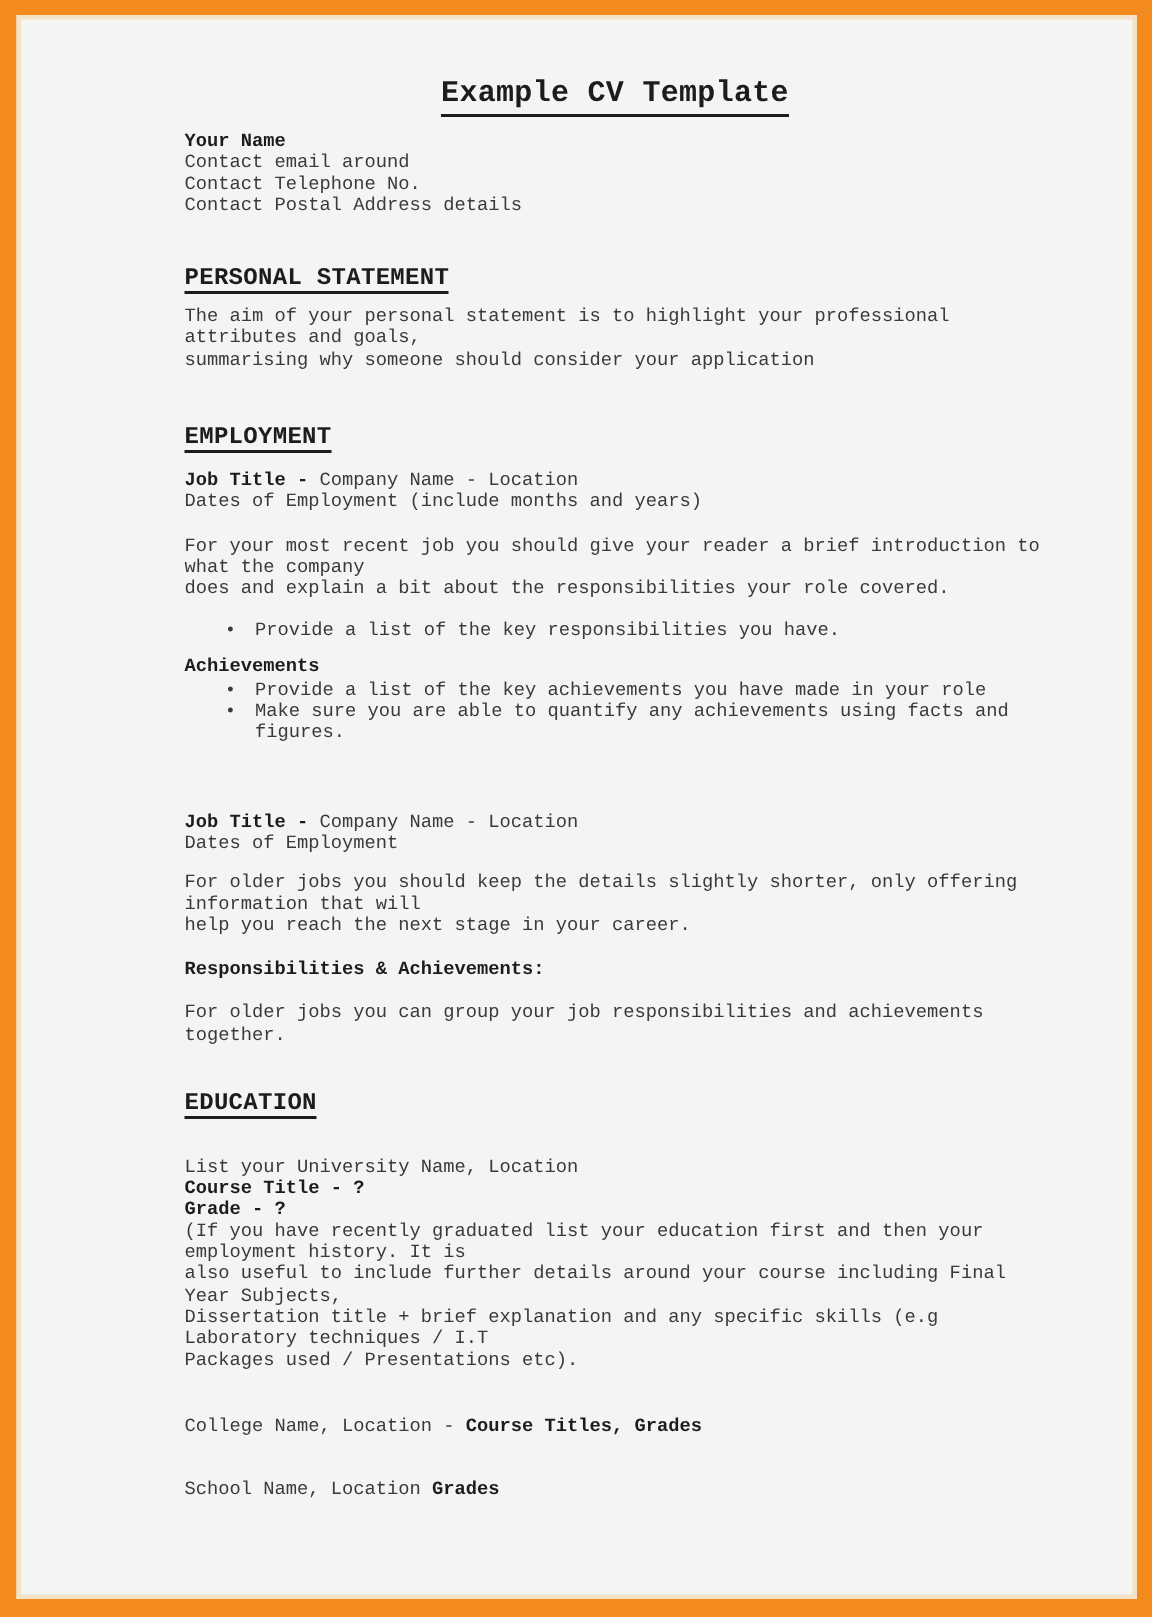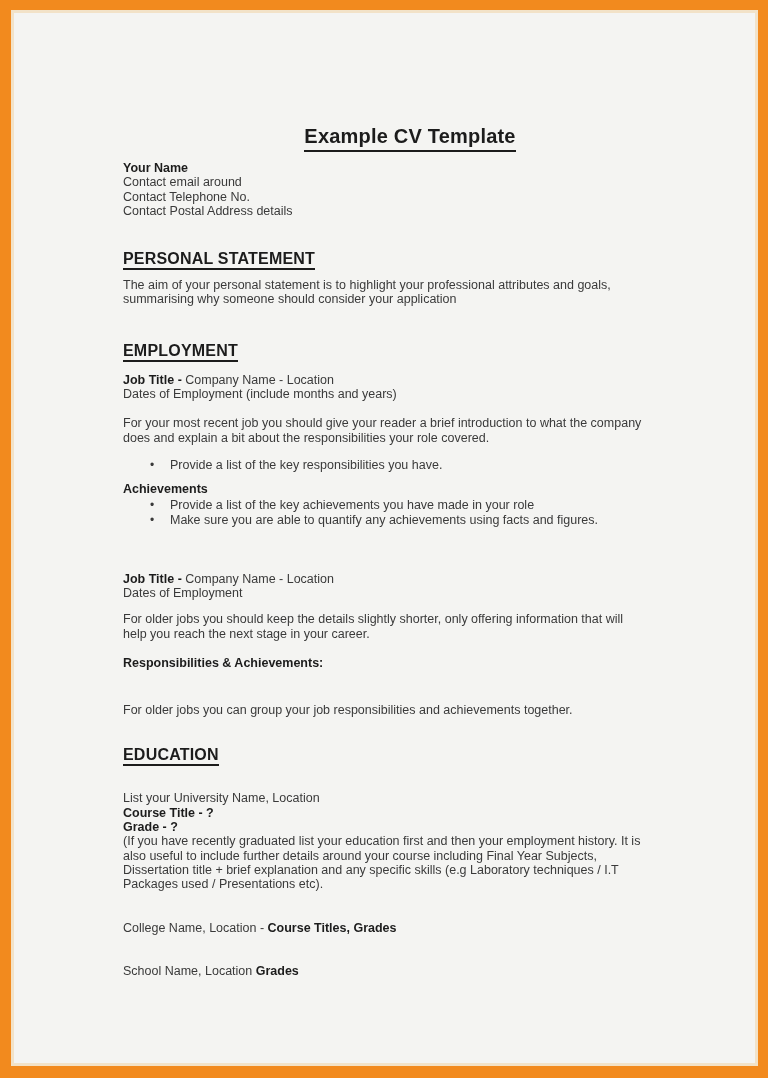--- a/index.html
+++ b/index.html
@@ -16,24 +16,25 @@
     font-family:"Liberation Sans","DejaVu Sans",sans-serif;
     position:relative;
   }
   .page{
     position:absolute;
     left:11px;top:10px;right:10px;bottom:12px;
     background:var(--page-background);
     border:3px solid var(--frame-halo);
   }
   .content{
-    padding:111px 58px 0 109px;
+    padding:37px 58px 0 109px;
     color:var(--body-text);
     font-size:12.5px;
     line-height:14.3px;
+    font-family:Liberation Mono, monospace;
   }
   .title-wrap{text-align:center;line-height:25px;height:28px;}
   .title-text{
     display:inline-block;
     font-size:20px;
     font-weight:bold;
     color:var(--heading-text);
     border-bottom:2px solid var(--heading-text);
     padding-bottom:1px;
     letter-spacing:0.2px;
@@ -68,21 +69,21 @@
   .mt-emp-head{margin-top:36px;}
   .mt-job1{margin-top:11px;}
   .mt-job1-intro{margin-top:15px;}
   .mt-resp-head{margin-top:14px;}
   .mt-resp-list{margin-top:13px;}
   .mt-ach-head{margin-top:10px;}
   .mt-ach-list{margin-top:1px;}
   .mt-job2{margin-top:45px;}
   .mt-job2-intro{margin-top:12px;}
   .mt-ra-head{margin-top:15px;}
-  .mt-job2-body{margin-top:32px;}
+  .mt-job2-body{margin-top:14px;}
   .mt-edu-head{margin-top:30px;}
   .mt-edu-block{margin-top:25px;}
   .mt-college{margin-top:30px;}
   .mt-school{margin-top:28px;}
 </style>
 </head>
 <body>
 
 <div class="page">
   <div class="content">

